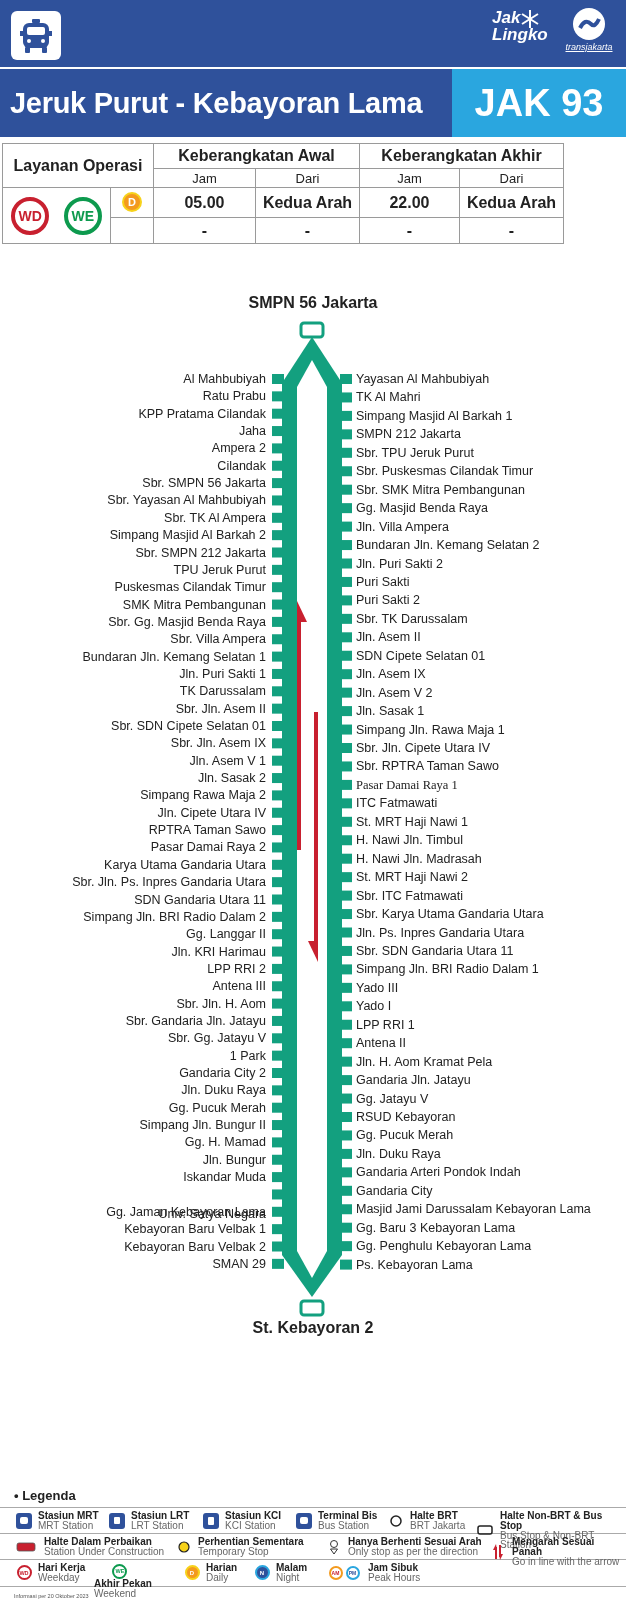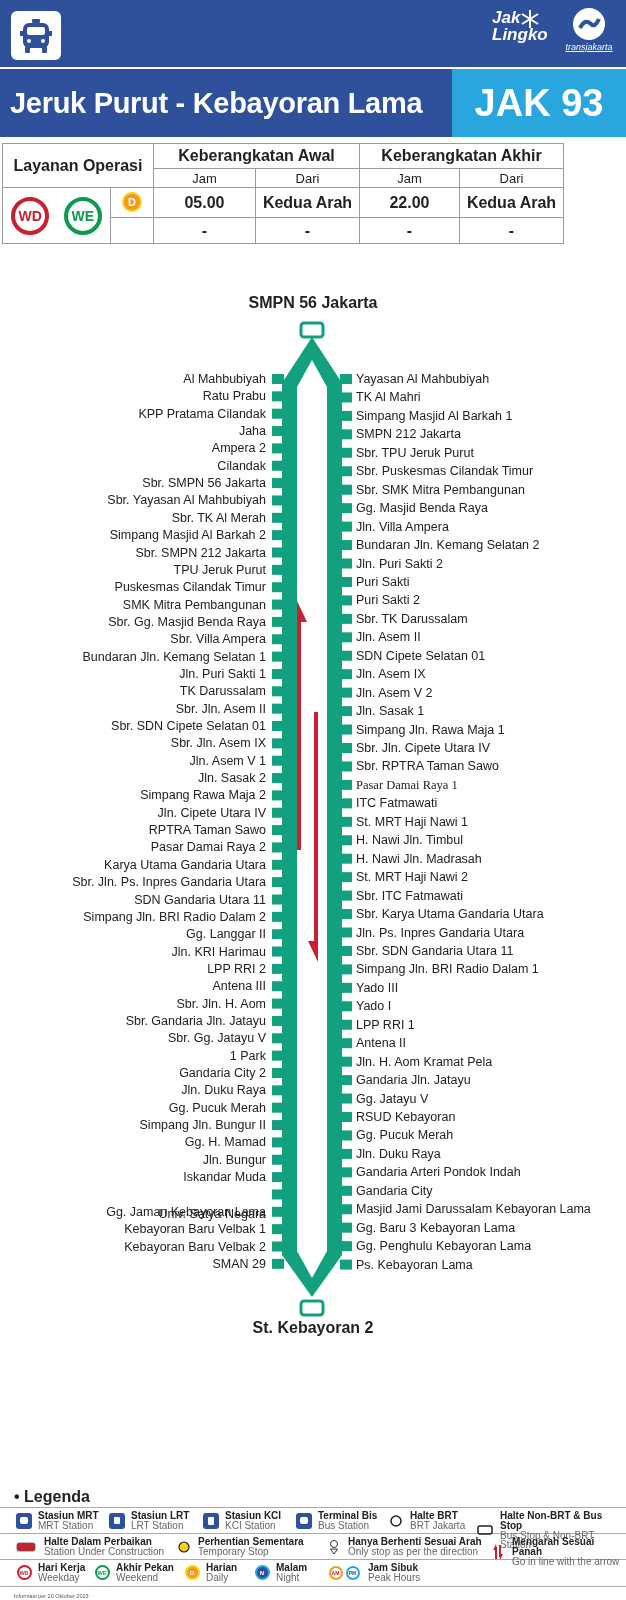--- a/index.html
+++ b/index.html
@@ -18,21 +18,21 @@
   .sub { font-size: 13px; height: 19px; color: #444; }
   .val { font-weight: bold; font-size: 16px; height: 30px; }
   .dash { font-weight: bold; font-size: 16px; height: 26px; }
   .badge { display: inline-flex; align-items: center; justify-content: center; border-radius: 50%; font-family: "Liberation Sans", sans-serif; font-weight: bold; }
   .badge-wd { width: 38px; height: 38px; border: 4px solid #c8202f; color: #c8202f; font-size: 14px; background: #fff; }
   .badge-we { width: 38px; height: 38px; border: 4px solid #0d9a4e; color: #0d9a4e; font-size: 14px; background: #fff; }
   .badge-d { width: 20px; height: 20px; background: #f39a1e; border: 2px solid #f7d21a; color: #fff; font-size: 11px; }
   .terminus { position: absolute; font-family: "Liberation Sans", sans-serif; font-weight: bold; font-size: 16px; color: #222; text-align: center; width: 300px; }
   .stop-left { position: absolute; right: 360px; font-family: "Liberation Sans", sans-serif; font-size: 12.5px; color: #222; white-space: nowrap; text-align: right; line-height: 16px; }
   .stop-right { position: absolute; left: 356px; font-family: "Liberation Sans", sans-serif; font-size: 12.5px; color: #222; white-space: nowrap; line-height: 16px; }
-  .legend-title { position: absolute; left: 14px; top: 1488px; font-family: "Liberation Sans", sans-serif; font-weight: bold; font-size: 16px; color: #222; }
+  .legend-title { position: absolute; left: 14px; top: 1488px; font-family: "Liberation Sans", sans-serif; font-weight: bold; font-size: 13px; color: #222; }
   .legend-row { position: absolute; left: 0; width: 626px; border-top: 1.5px solid #aaa; }
   .leg-item { position: absolute; display: flex; align-items: center; font-family: "Liberation Sans", sans-serif; }
   .leg-item .t1 { font-weight: bold; font-size: 10px; color: #222; line-height: 10px; }
   .leg-item .t2 { font-size: 10px; color: #666; line-height: 9px; }
   .leg-icon { width: 16px; height: 16px; margin-right: 6px; flex-shrink: 0; display: flex; align-items: center; justify-content: center; }
   .sq-icon { background: #2f519b; border-radius: 3px; }
   .footnote { position: absolute; left: 14px; top: 1593px; font-family: "Liberation Sans", sans-serif; font-size: 5.5px; color: #555; }
 </style>
 </head>
 <body>
@@ -241,21 +241,21 @@
 
 <div id="left-stops">
     <div class="stop-left" style="top: 371px;">Al Mahbubiyah</div>
     <div class="stop-left" style="top: 388.35px;">Ratu Prabu</div>
     <div class="stop-left" style="top: 405.7px;">KPP Pratama Cilandak</div>
     <div class="stop-left" style="top: 423.05px;">Jaha</div>
     <div class="stop-left" style="top: 440.4px;">Ampera 2</div>
     <div class="stop-left" style="top: 457.75px;">Cilandak</div>
     <div class="stop-left" style="top: 475.1px;">Sbr. SMPN 56 Jakarta</div>
     <div class="stop-left" style="top: 492.45px;">Sbr. Yayasan Al Mahbubiyah</div>
-    <div class="stop-left" style="top: 509.8px;">Sbr. TK Al Merah</div>
+    <div class="stop-left" style="top: 509.8px;">Sbr. TK Al Ampera</div>
     <div class="stop-left" style="top: 527.15px;">Simpang Masjid Al Barkah 2</div>
     <div class="stop-left" style="top: 544.5px;">Sbr. SMPN 212 Jakarta</div>
     <div class="stop-left" style="top: 561.85px;">TPU Jeruk Purut</div>
     <div class="stop-left" style="top: 579.2px;">Puskesmas Cilandak Timur</div>
     <div class="stop-left" style="top: 596.55px;">SMK Mitra Pembangunan</div>
     <div class="stop-left" style="top: 613.9px;">Sbr. Gg. Masjid Benda Raya</div>
     <div class="stop-left" style="top: 631.25px;">Sbr. Villa Ampera</div>
     <div class="stop-left" style="top: 648.6px;">Bundaran Jln. Kemang Selatan 1</div>
     <div class="stop-left" style="top: 665.95px;">Jln. Puri Sakti 1</div>
     <div class="stop-left" style="top: 683.3px;">TK Darussalam</div>
@@ -469,21 +469,21 @@
 
 <div class="leg-item" style="left:16px;top:1563px;">
   <div class="leg-icon">
       <span class="badge" style="width:15px;height:15px;border:2px solid #c8202f;color:#c8202f;font-size:5.5px;">WD</span>
     </div>
   <div>
       <div class="t1">Hari Kerja</div>
       <div class="t2">Weekday</div>
     </div>
 </div>
-<div class="leg-item" style="left:94px;top:1563px;">
+<div class="leg-item" style="left:94px;top:1563px;flex-direction:column;">
   <div class="leg-icon">
       <span class="badge" style="width:15px;height:15px;border:2px solid #0d9a4e;color:#0d9a4e;font-size:5.5px;">WE</span>
     </div>
   <div>
       <div class="t1">Akhir Pekan</div>
       <div class="t2">Weekend</div>
     </div>
 </div>
 <div class="leg-item" style="left:184px;top:1563px;justify-content:center;">
   <div class="leg-icon">

